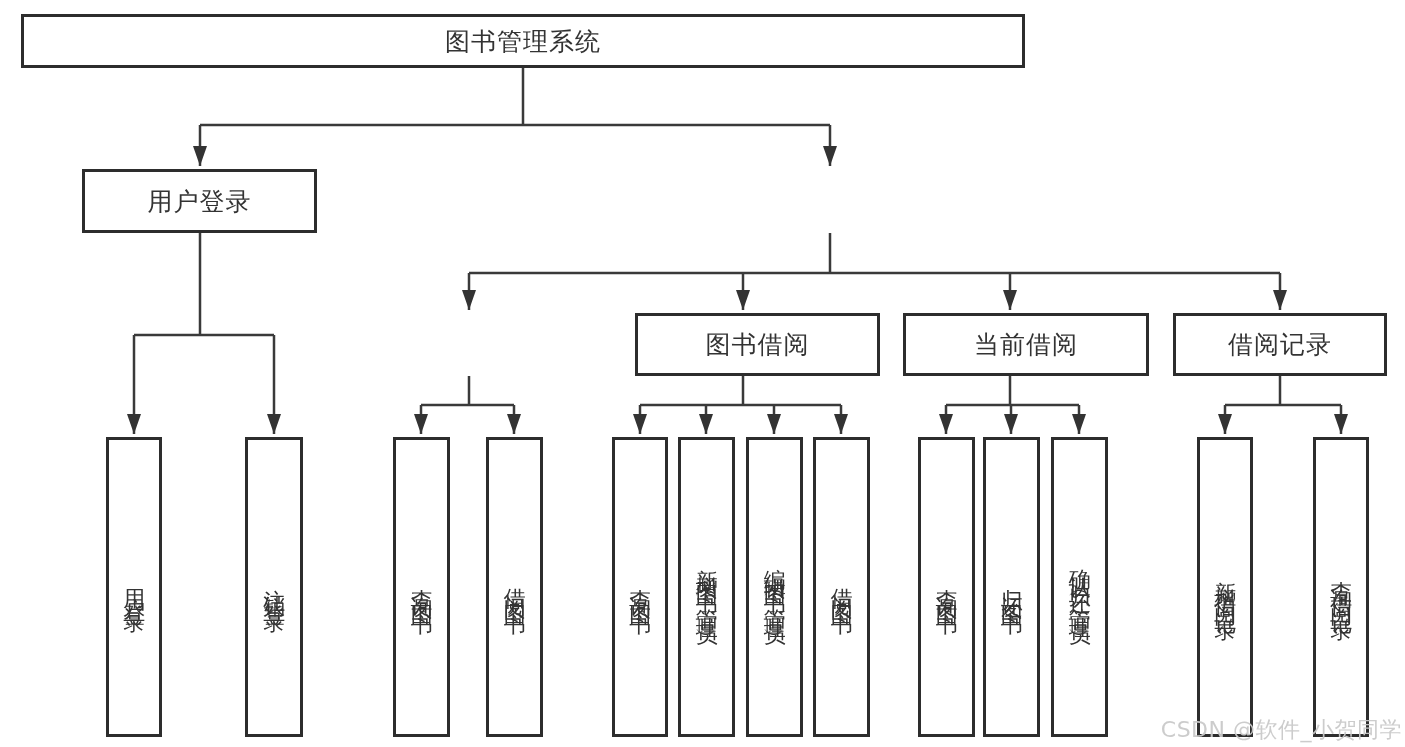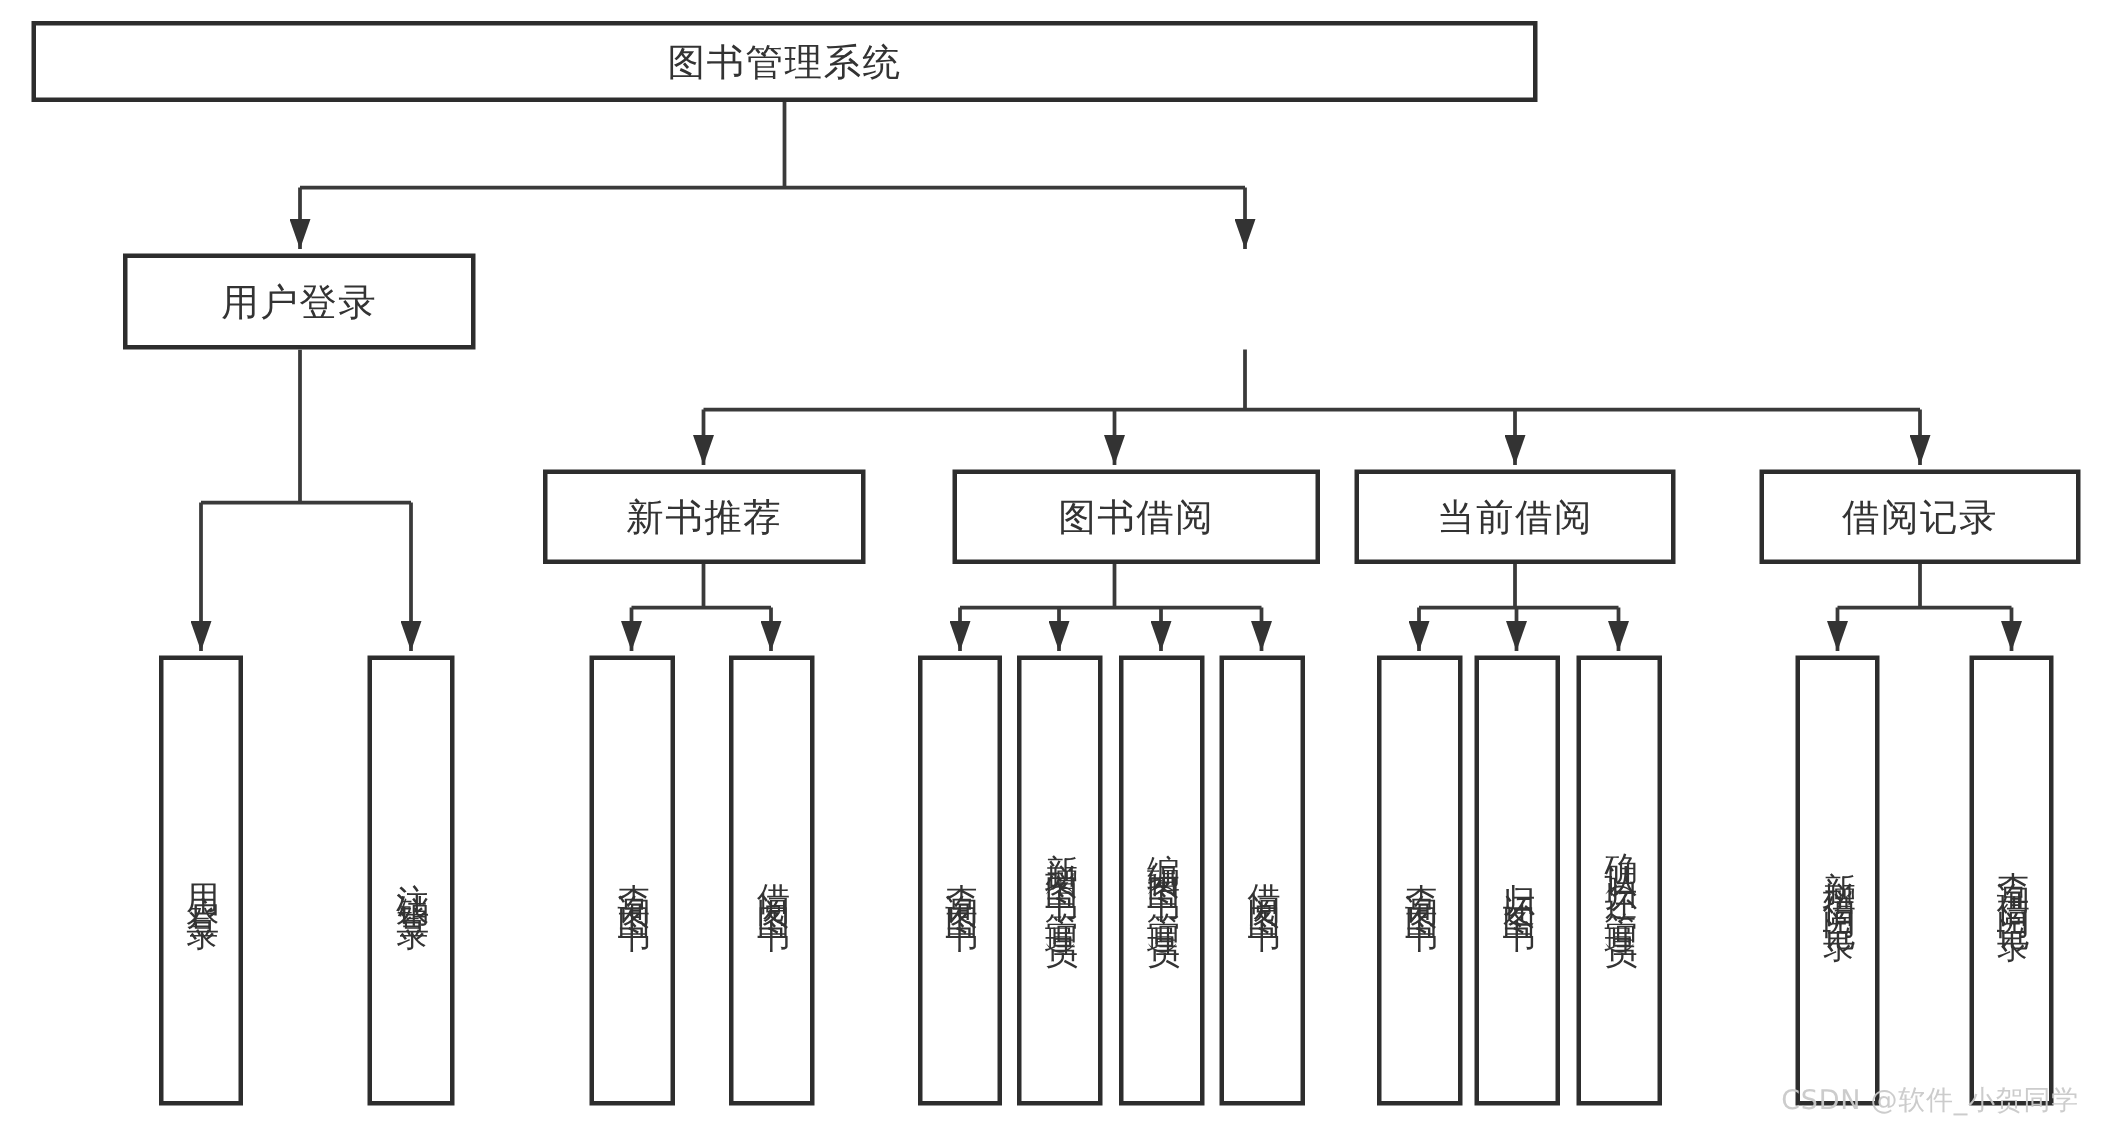--- a/index.html
+++ b/index.html
@@ -31,40 +31,40 @@
     letter-spacing:8px;
     line-height:1.2;
     padding:4px 0;
   }
   
   #n-root{left:21px;top:14px;width:1004px;height:54px;}
   #n-user-login{left:82px;top:169px;width:235px;height:64px;}
   #n-book-mgmt{left:712px;top:169px;width:235px;height:64px;}
   #n-new-book-rec{left:362px;top:313px;width:215px;height:63px;}
   #n-book-borrow{left:635px;top:313px;width:245px;height:63px;}
-  #n-current-borrow{left:903px;top:313px;width:214px;height:63px;}
+  #n-current-borrow{left:903px;top:313px;width:246px;height:63px;}
   #n-borrow-records{left:1173px;top:313px;width:214px;height:63px;}
   #n-leaf-user-login{left:106px;top:437px;width:56px;height:300px;}
   #n-leaf-logout{left:245px;top:437px;width:58px;height:300px;}
   #n-nbr-query{left:393px;top:437px;width:57px;height:300px;}
   #n-nbr-borrow{left:486px;top:437px;width:57px;height:300px;}
   #n-bb-query{left:612px;top:437px;width:56px;height:300px;}
   #n-bb-add{left:678px;top:437px;width:57px;height:300px;}
   #n-bb-edit{left:746px;top:437px;width:57px;height:300px;}
   #n-bb-borrow{left:813px;top:437px;width:57px;height:300px;}
   #n-cb-query{left:918px;top:437px;width:57px;height:300px;}
   #n-cb-return{left:983px;top:437px;width:57px;height:300px;}
   #n-cb-confirm{left:1051px;top:437px;width:57px;height:300px;}
   #n-br-add{left:1197px;top:437px;width:56px;height:300px;}
   #n-br-query{left:1313px;top:437px;width:56px;height:300px;}
   #watermark{
     position:absolute;
-    right:19px;bottom:2px;
+    right:3px;bottom:2px;
     z-index:3;
-    font-size:18px;
+    font-size:22px;
     color:rgba(201,201,201,0.95);
     letter-spacing:0.5px;
     white-space:nowrap;
   }
   .wire{stroke:#3a3a3a;stroke-width:2.5;fill:none;}
 </style>
 </head>
 <body>
 
 <div id="stage">
@@ -107,21 +107,20 @@
 
     <path class="wire" d="M1280,376 V405 M1225,405 H1341"></path>
     <path class="wire" marker-end="url(#arrow)" d="M1225,405 V434"></path>
     <path class="wire" marker-end="url(#arrow)" d="M1341,405 V434"></path>
   </svg>
 
   <div class="box h" id="n-root">图书管理系统</div>
 
   <div class="box h" id="n-user-login">用户登录</div>
 
-  <div class="box h" id="n-new-book-rec">新书推荐</div>
   <div class="box h" id="n-book-borrow">图书借阅</div>
   <div class="box h" id="n-current-borrow">当前借阅</div>
   <div class="box h" id="n-borrow-records">借阅记录</div>
 
   <div class="box v" id="n-leaf-user-login">用户登录</div>
   <div class="box v" id="n-leaf-logout">注销登录</div>
   <div class="box v" id="n-nbr-query">查询图书</div>
   <div class="box v" id="n-nbr-borrow">借阅图书</div>
   <div class="box v" id="n-bb-query">查询图书</div>
   <div class="box v" id="n-bb-add">新增图书（管理员）</div>

